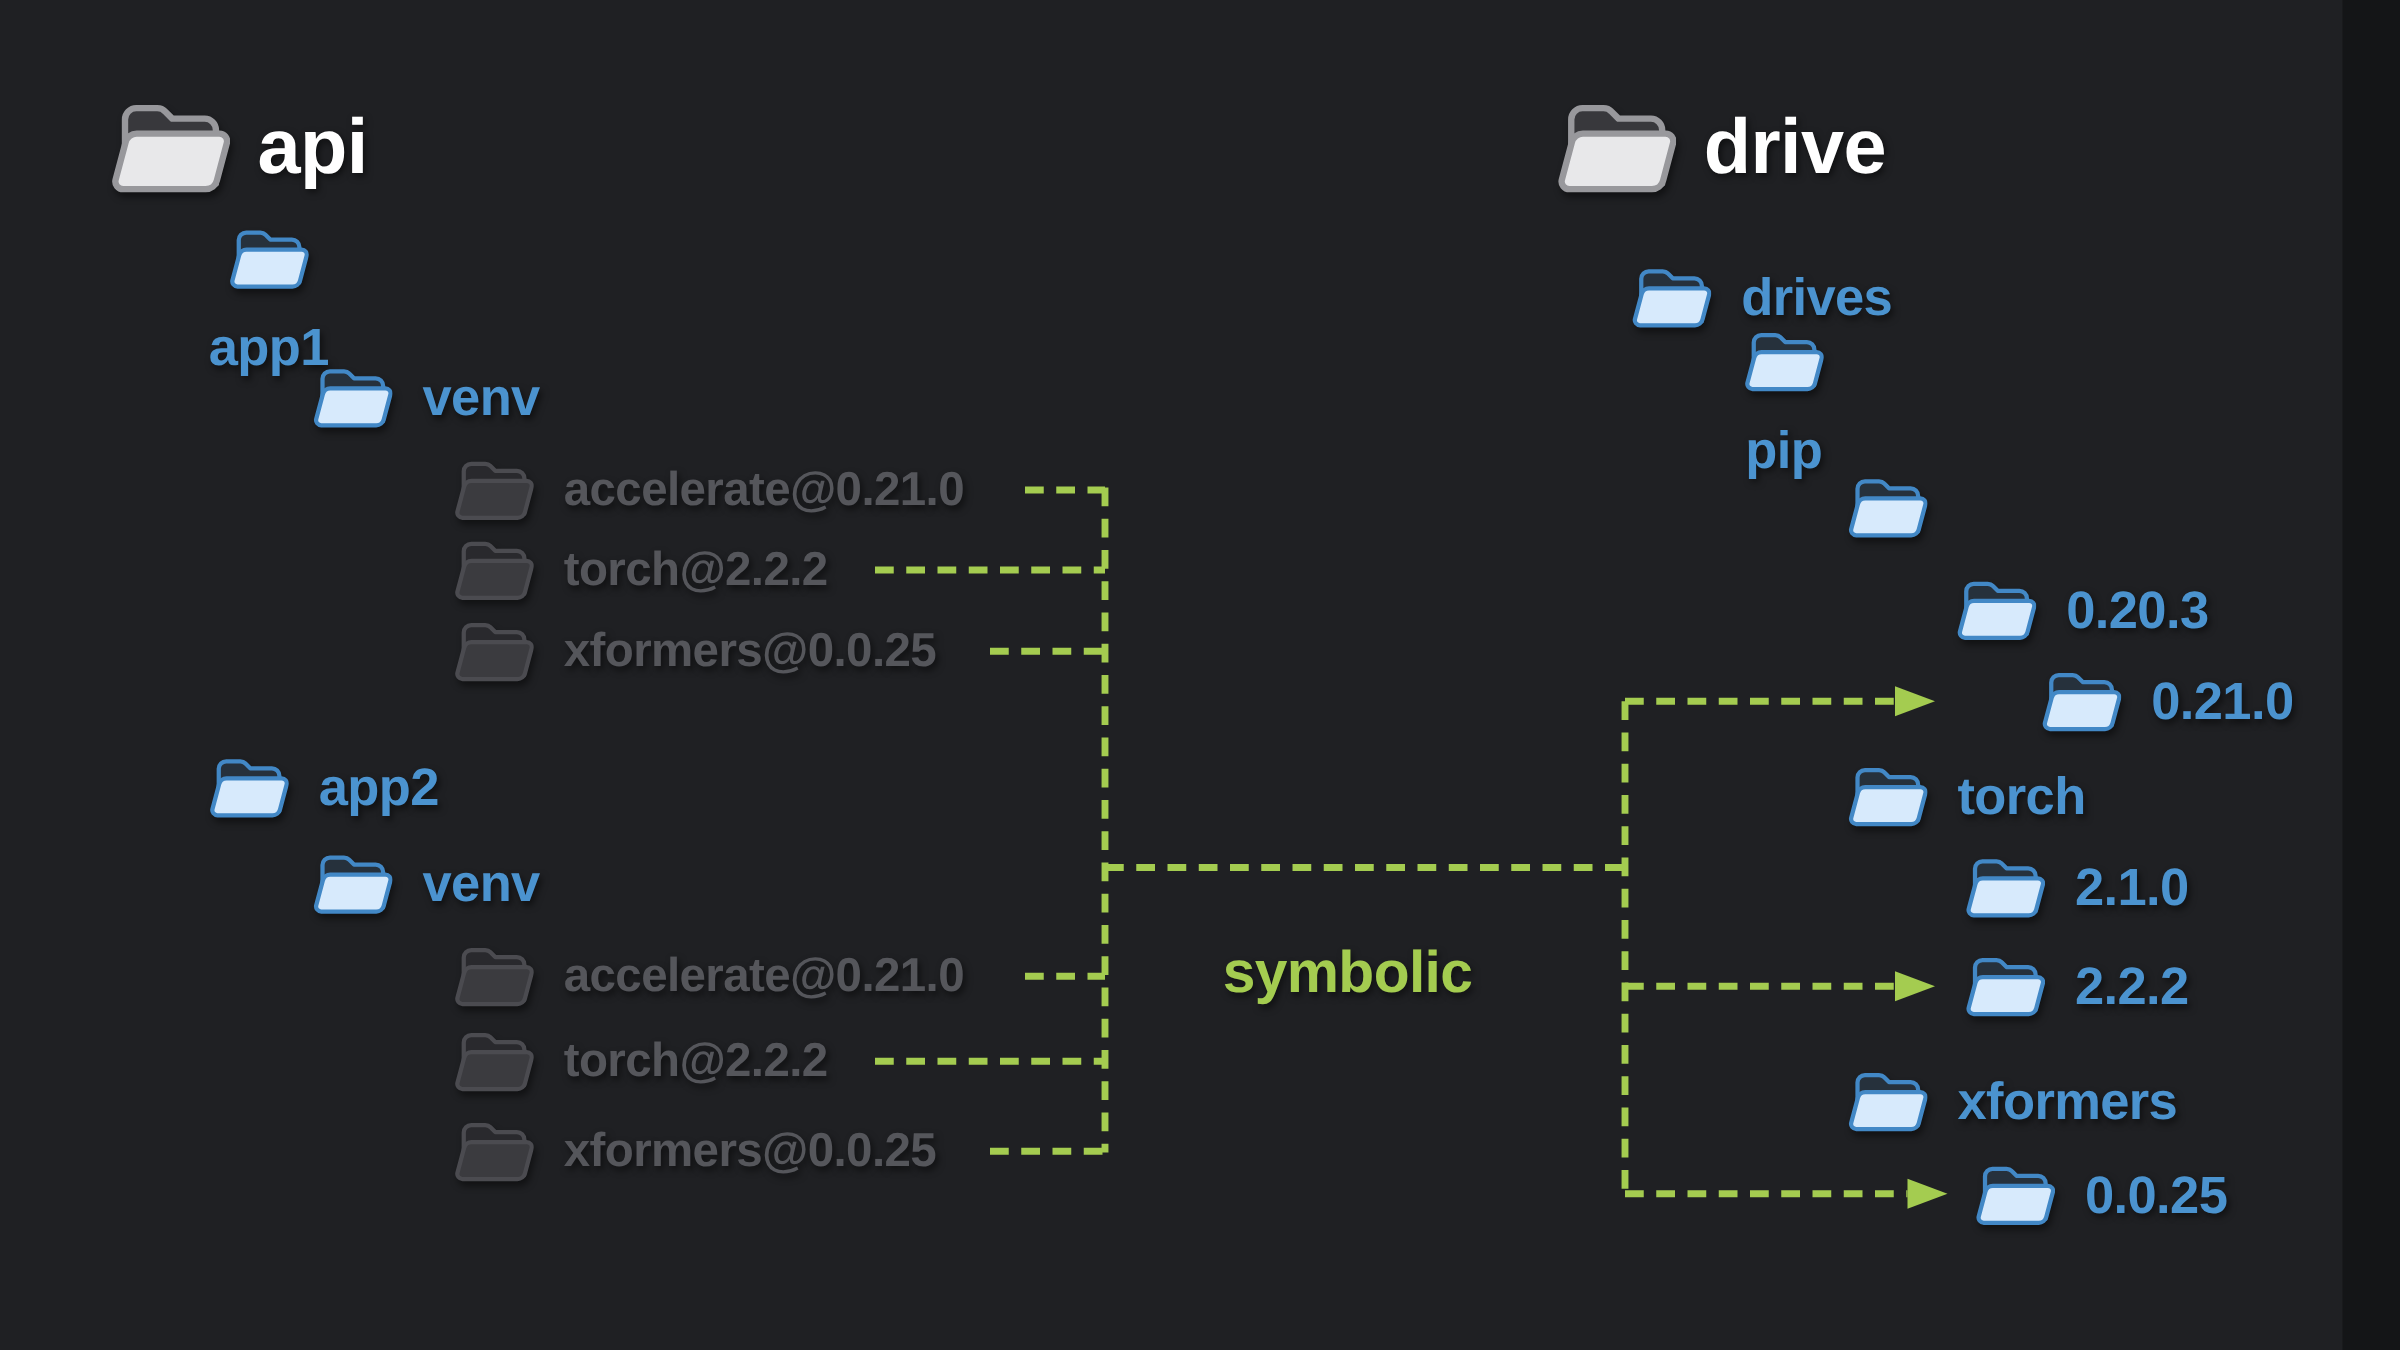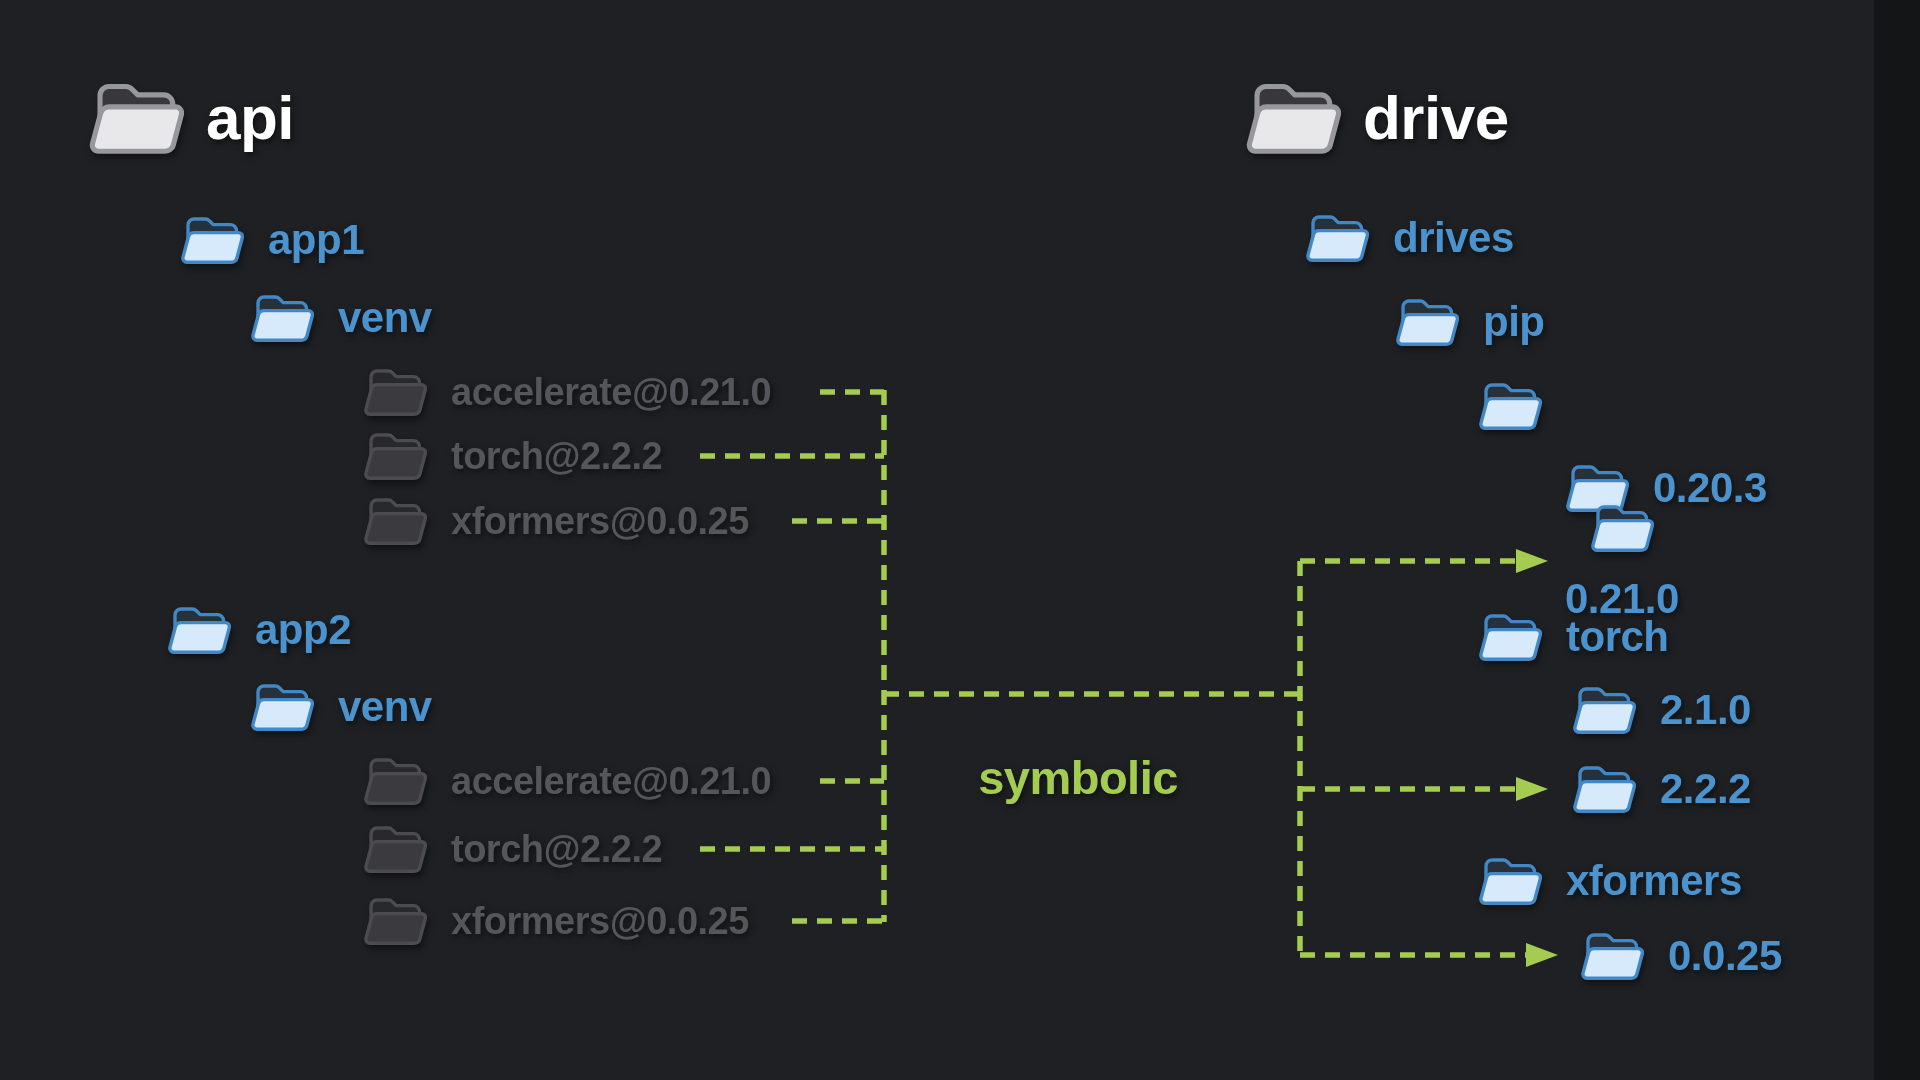--- a/index.html
+++ b/index.html
@@ -84,21 +84,21 @@
       <polygon class="arrow-head" points="1526,943 1558,955 1526,967"></polygon>
     </svg>
 
   <div id="left-tree">
       <div class="node root" style="left: 88px; top: 118px;">
         <svg class="folder root-icon" viewBox="0 0 64 52">
           <use href="#folder-shape"></use>
         </svg>
         <span class="label">api</span>
       </div>
-      <div class="node blue" style="left: 180px; top: 240px;">
+      <div class="node blue" style="left: 167px; top: 240px; flex-direction: column;">
         <svg class="folder blue-icon" viewBox="0 0 64 52">
           <use href="#folder-shape"></use>
         </svg>
         <span class="label">app1</span>
       </div>
       <div class="node blue" style="left: 250px; top: 318px;">
         <svg class="folder blue-icon" viewBox="0 0 64 52">
           <use href="#folder-shape"></use>
         </svg>
         <span class="label">venv</span>
@@ -158,38 +158,38 @@
           <use href="#folder-shape"></use>
         </svg>
         <span class="label">drive</span>
       </div>
       <div class="node blue" style="left: 1305px; top: 238px;">
         <svg class="folder blue-icon" viewBox="0 0 64 52">
           <use href="#folder-shape"></use>
         </svg>
         <span class="label">drives</span>
       </div>
-      <div class="node blue" style="left: 1395px; top: 322px;">
+      <div class="node blue" style="left: 1395px; top: 322px; flex-direction: column;">
         <svg class="folder blue-icon" viewBox="0 0 64 52">
           <use href="#folder-shape"></use>
         </svg>
         <span class="label">pip</span>
       </div>
       <div class="node blue" style="left: 1478px; top: 406px;">
         <svg class="folder blue-icon" viewBox="0 0 64 52">
           <use href="#folder-shape"></use>
         </svg>
       </div>
       <div class="node blue" style="left: 1565px; top: 488px;">
         <svg class="folder blue-icon" viewBox="0 0 64 52">
           <use href="#folder-shape"></use>
         </svg>
         <span class="label">0.20.3</span>
       </div>
-      <div class="node blue" style="left: 1565px; top: 561px; flex-direction: column;">
+      <div class="node blue" style="left: 1633px; top: 561px;">
         <svg class="folder blue-icon" viewBox="0 0 64 52">
           <use href="#folder-shape"></use>
         </svg>
         <span class="label">0.21.0</span>
       </div>
       <div class="node blue" style="left: 1478px; top: 637px;">
         <svg class="folder blue-icon" viewBox="0 0 64 52">
           <use href="#folder-shape"></use>
         </svg>
         <span class="label">torch</span>

